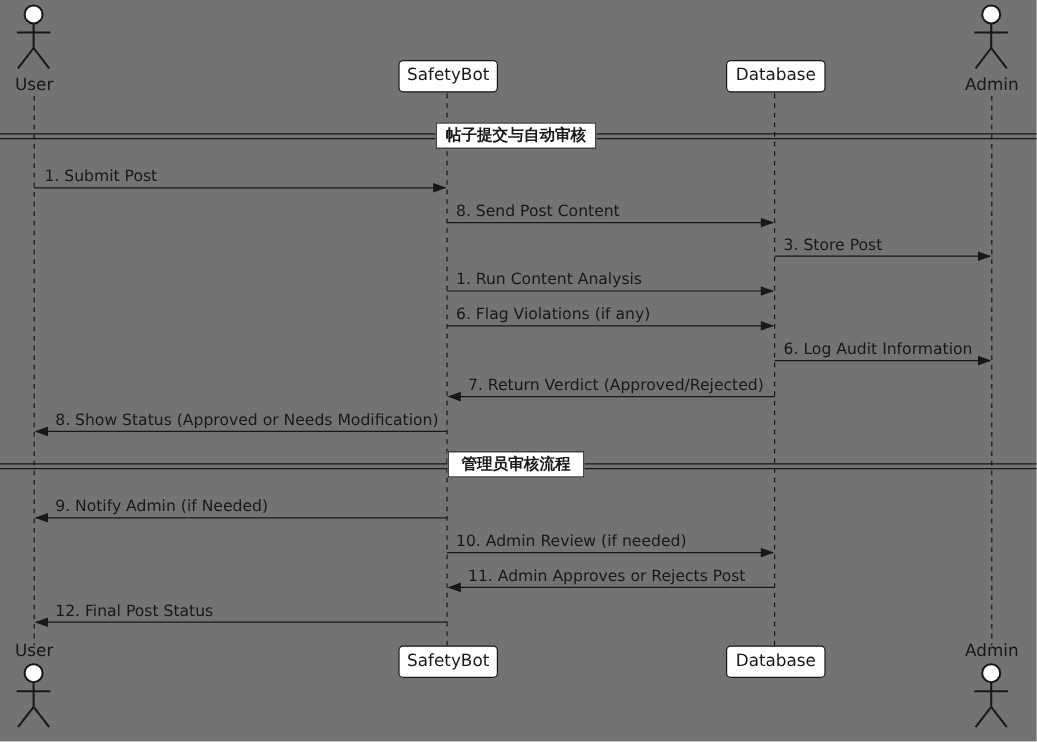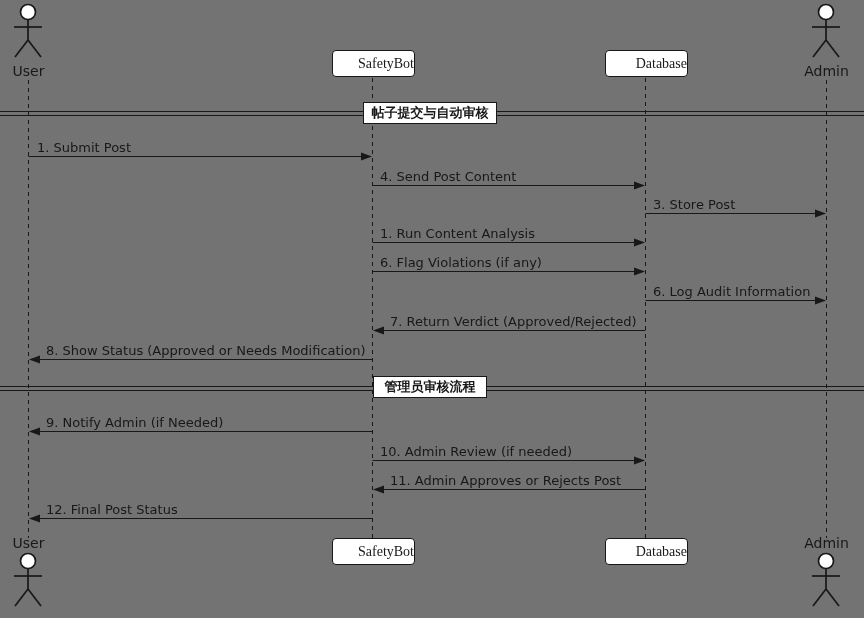--- a/index.html
+++ b/index.html
@@ -9,21 +9,21 @@
   }
   #lines{position:absolute;left:0;top:0;width:864px;height:618px;}
   #lines line{stroke:#181818;stroke-width:1;}
   #lines .lifeline{stroke-dasharray:4,4;}
   #lines polygon{fill:#181818;stroke:none;}
   .actor-fig{position:absolute;width:36px;height:58px;}
   .actor-fig line,.actor-fig circle{stroke:#181818;stroke-width:1.7;fill:#ffffff;}
   .alabel{position:absolute;width:57px;text-align:center;font-size:14px;line-height:16px;}
   .pbox{
     position:absolute;width:81px;height:25px;border:1.5px solid #181818;border-radius:4px;
-    background:#ffffff;text-align:right;font-size:14px;line-height:25px;font-family:Liberation Serif, serif;
+    background:#ffffff;text-align:center;font-size:14px;line-height:25px;
   }
   .dividerbox{
     position:absolute;height:20px;border:1.5px solid #181818;background:#ffffff;
     font-size:13px;font-weight:bold;display:flex;align-items:center;justify-content:center;
   }
   .mlabel{position:absolute;font-size:13px;line-height:14px;white-space:nowrap;}
 </style>
 </head>
 <body>
 
@@ -112,21 +112,21 @@
     <line x1="4" y1="24" x2="32" y2="24"></line>
     <line x1="18" y1="37" x2="5" y2="54"></line>
     <line x1="18" y1="37" x2="31" y2="54"></line>
   </svg>
   <div class="alabel" style="left:798px;top:63px">Admin</div>
 
   <div class="dividerbox" style="left:363px;top:102px;width:132px">帖子提交与自动审核</div>
   <div class="dividerbox" style="left:373px;top:376px;width:112px">管理员审核流程</div>
 
   <div class="mlabel" style="left:37px;top:141px">1. Submit Post</div>
-  <div class="mlabel" style="left:380px;top:170px">4. Send Post Content</div>
+  <div class="mlabel" style="left:380px;top:170px">8. Send Post Content</div>
   <div class="mlabel" style="left:653px;top:198px">3. Store Post</div>
   <div class="mlabel" style="left:380px;top:227px">1. Run Content Analysis</div>
   <div class="mlabel" style="left:380px;top:256px">6. Flag Violations (if any)</div>
   <div class="mlabel" style="left:653px;top:285px">6. Log Audit Information</div>
   <div class="mlabel" style="left:390px;top:315px">7. Return Verdict (Approved/Rejected)</div>
   <div class="mlabel" style="left:46px;top:344px">8. Show Status (Approved or Needs Modification)</div>
   <div class="mlabel" style="left:46px;top:416px">9. Notify Admin (if Needed)</div>
   <div class="mlabel" style="left:380px;top:445px">10. Admin Review (if needed)</div>
   <div class="mlabel" style="left:390px;top:474px">11. Admin Approves or Rejects Post</div>
   <div class="mlabel" style="left:46px;top:503px">12. Final Post Status</div>

